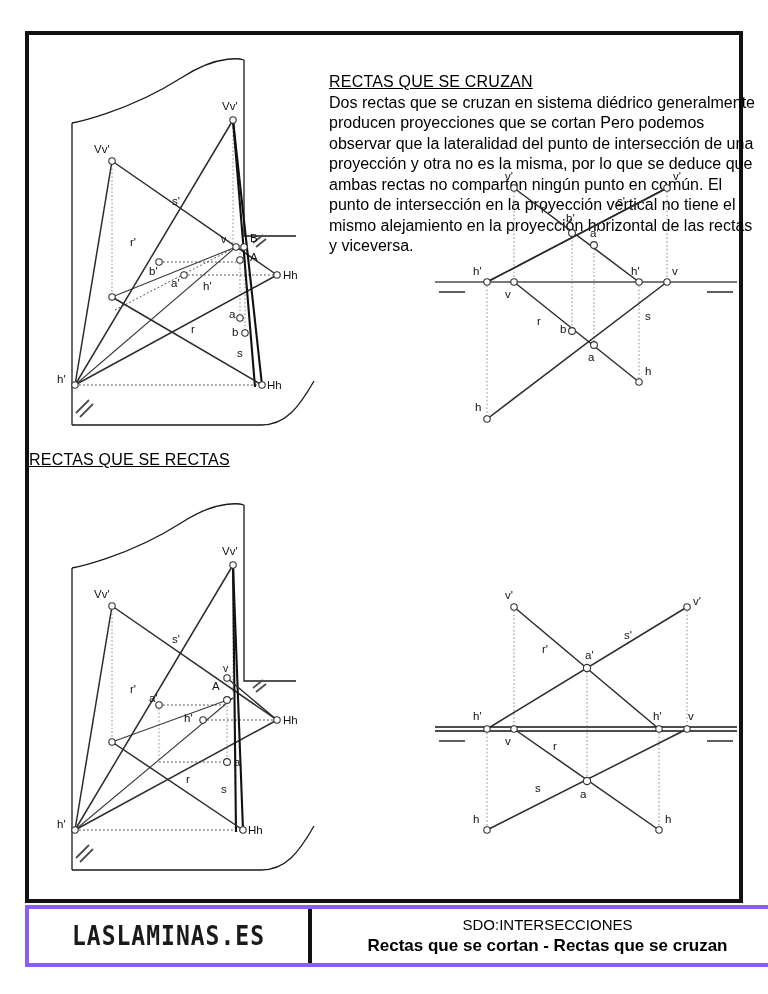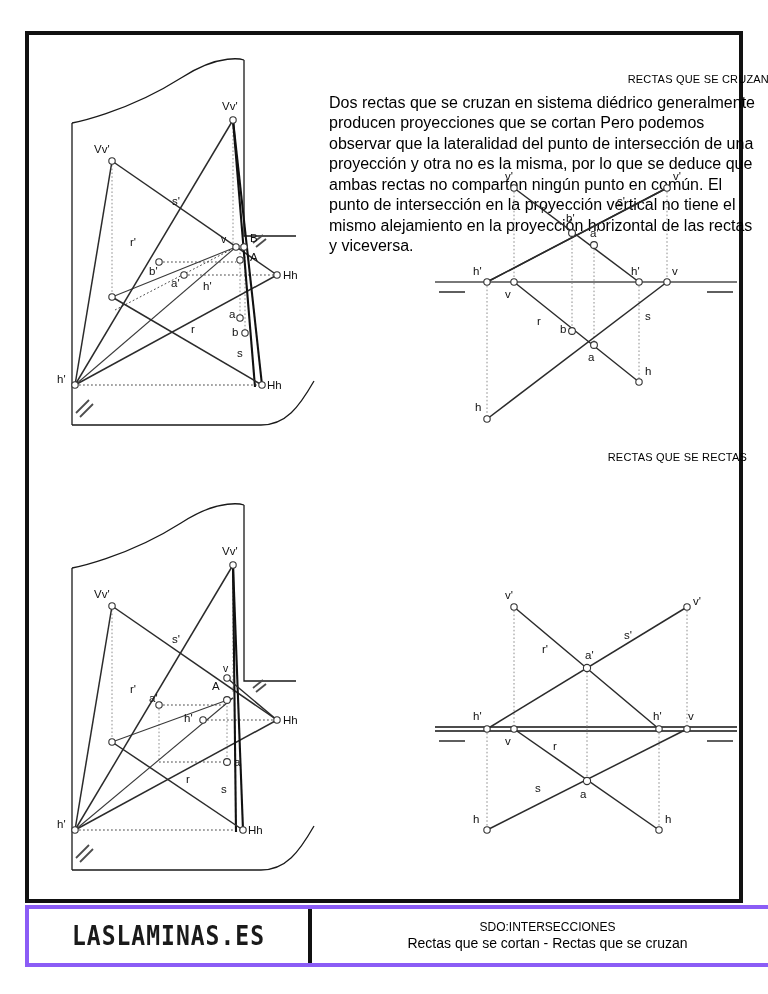--- a/index.html
+++ b/index.html
@@ -37,28 +37,29 @@
     box-sizing:border-box;
   }
   .brand{
     font-family:"DejaVu Sans Mono", monospace;
     font-weight:bold;
     font-size:23px;
     letter-spacing:1px;
     color:#1a1a1a;
     transform:scaleY(1.15);
   }
-  .ftitle{font-size:12px;line-height:1.25;}
-  .fsub{font-size:14px;line-height:1.25;}
+  .ftitle{font-size:15px;line-height:1.25;}
+  .fsub{font-size:17px;line-height:1.25;font-weight:bold;}
 
   .sec-title{
     position:absolute;
-    text-align:right;
-    font-size:11px;
+    text-align:left;
+    font-size:16px;
     letter-spacing:.2px;
+    text-decoration:underline;
   }
   .sec-body{
     position:absolute;
     font-size:16px;
     line-height:1.28;
     text-align:left;
   }
   #t1title{ left:300px; top:38px; width:440px; }
   #t1body { left:300px; top:58px; width:428px; }
   #t2title{ left:0px;  top:416px; width:718px; }

